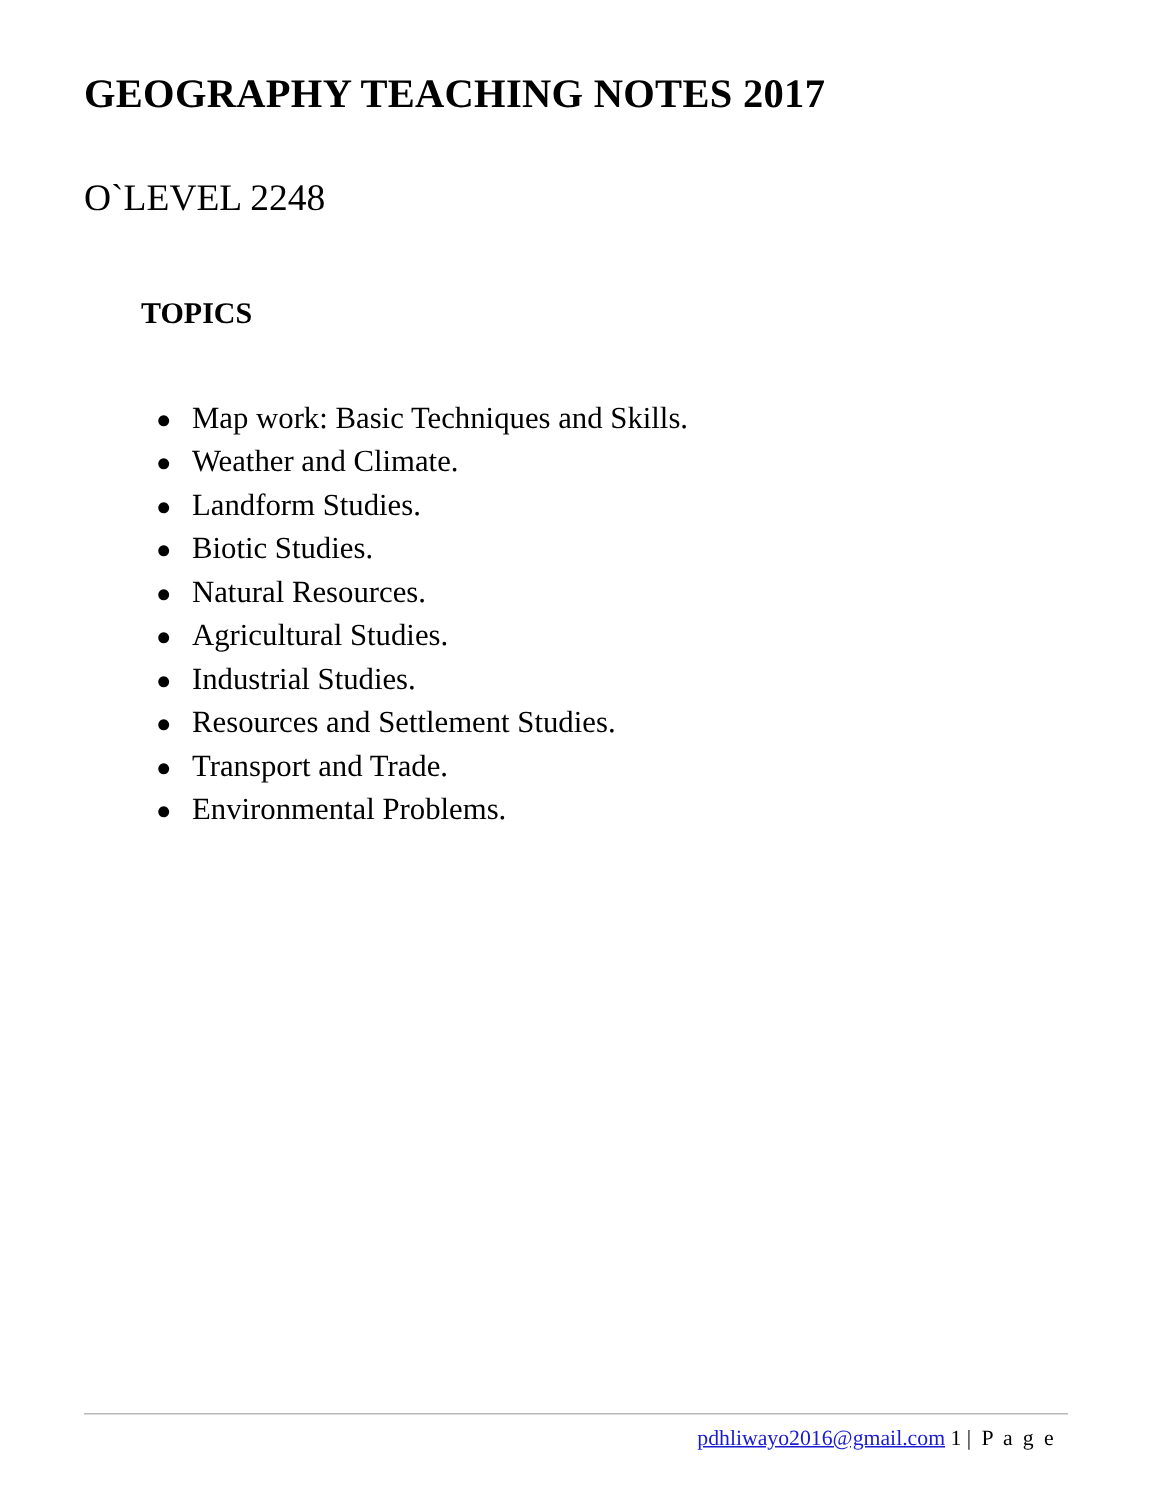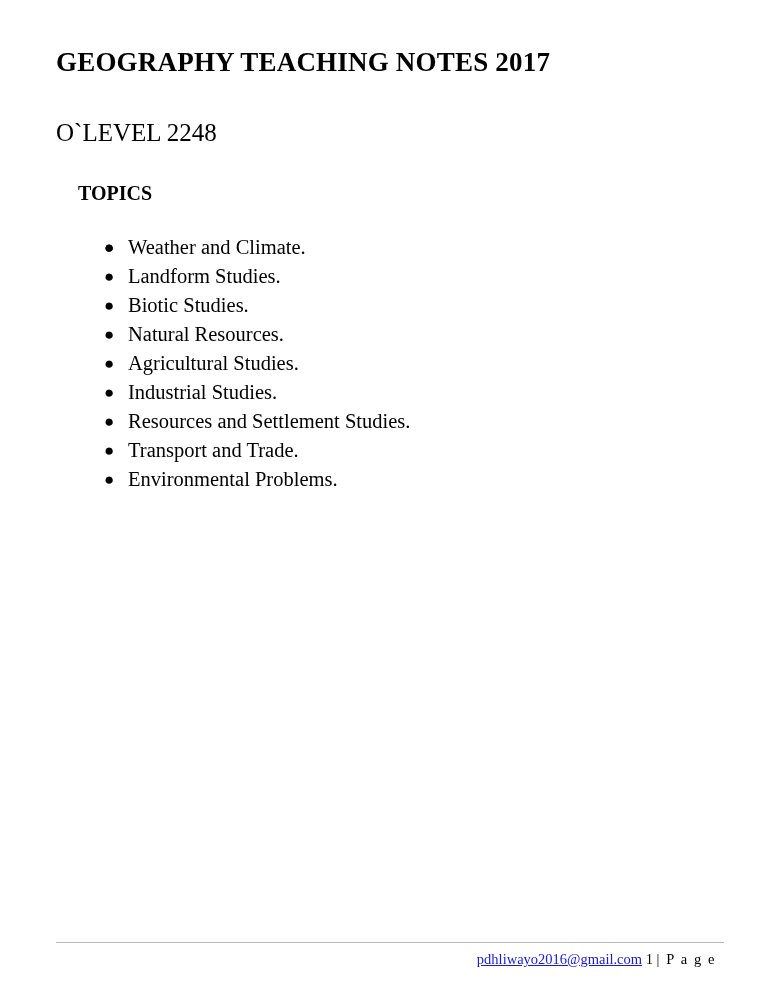--- a/index.html
+++ b/index.html
@@ -35,21 +35,21 @@
   .doc-subtitle {
     font-size: 25px;
     font-weight: normal;
     margin: 0;
     padding-top: 40px;
     line-height: 1.2;
   }
   .section-heading {
     font-size: 20px;
     font-weight: bold;
-    margin: 0;
+    margin: 16px;
     padding-top: 33px;
     padding-left: 22px;
     line-height: 1.2;
   }
   .topic-list {
     list-style: none;
     margin: 0;
     padding: 28px 0 0 0;
   }
   .topic-item {
@@ -62,21 +62,21 @@
   .topic-item .bullet {
     position: absolute;
     left: 48px;
     top: 0;
     font-size: 17px;
     line-height: 29px;
   }
   .footer {
     position: absolute;
     left: 56px;
-    right: 44px;
+    right: 56px;
     bottom: 12px;
     height: 40px;
   }
   .footer-rule {
     border-top: 1px solid #b8b8b8;
     width: 100%;
     margin: 0;
     position: absolute;
     top: 0;
     left: 0;
@@ -107,20 +107,21 @@
 
   <h1 class="doc-title">GEOGRAPHY TEACHING NOTES 2017</h1>
 
   <h2 class="doc-subtitle">O`LEVEL 2248</h2>
 
   <h3 class="section-heading">TOPICS</h3>
 
   <ul class="topic-list">
     <li class="topic-item">
       <span class="bullet">●</span>
+      <span>Map work: Basic Techniques and Skills.</span>
     </li>
     <li class="topic-item">
       <span class="bullet">●</span>
       <span>Weather and Climate.</span>
     </li>
     <li class="topic-item">
       <span class="bullet">●</span>
       <span>Landform Studies.</span>
     </li>
     <li class="topic-item">

